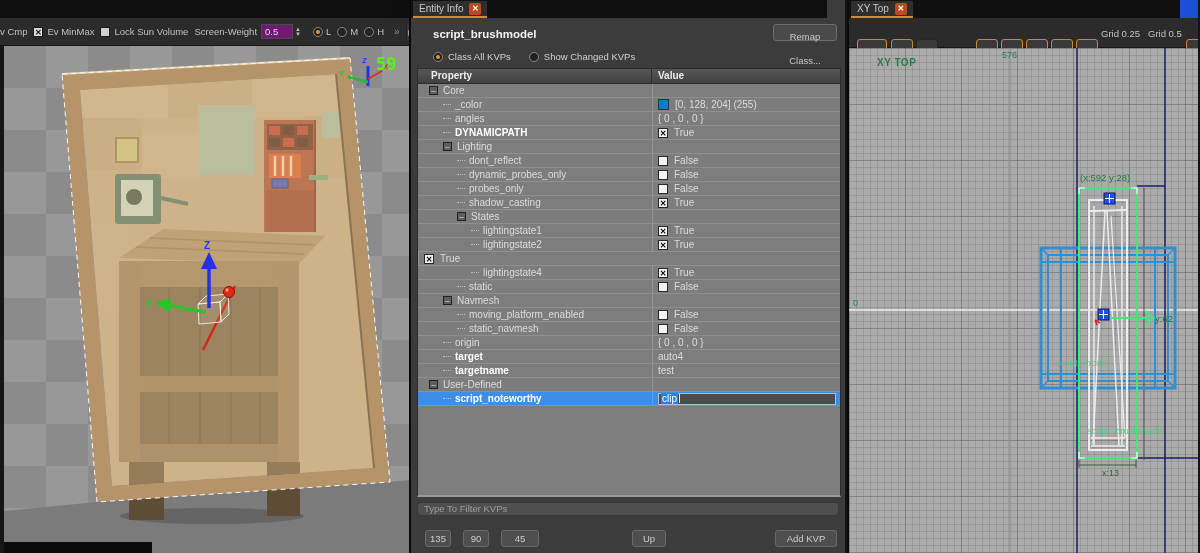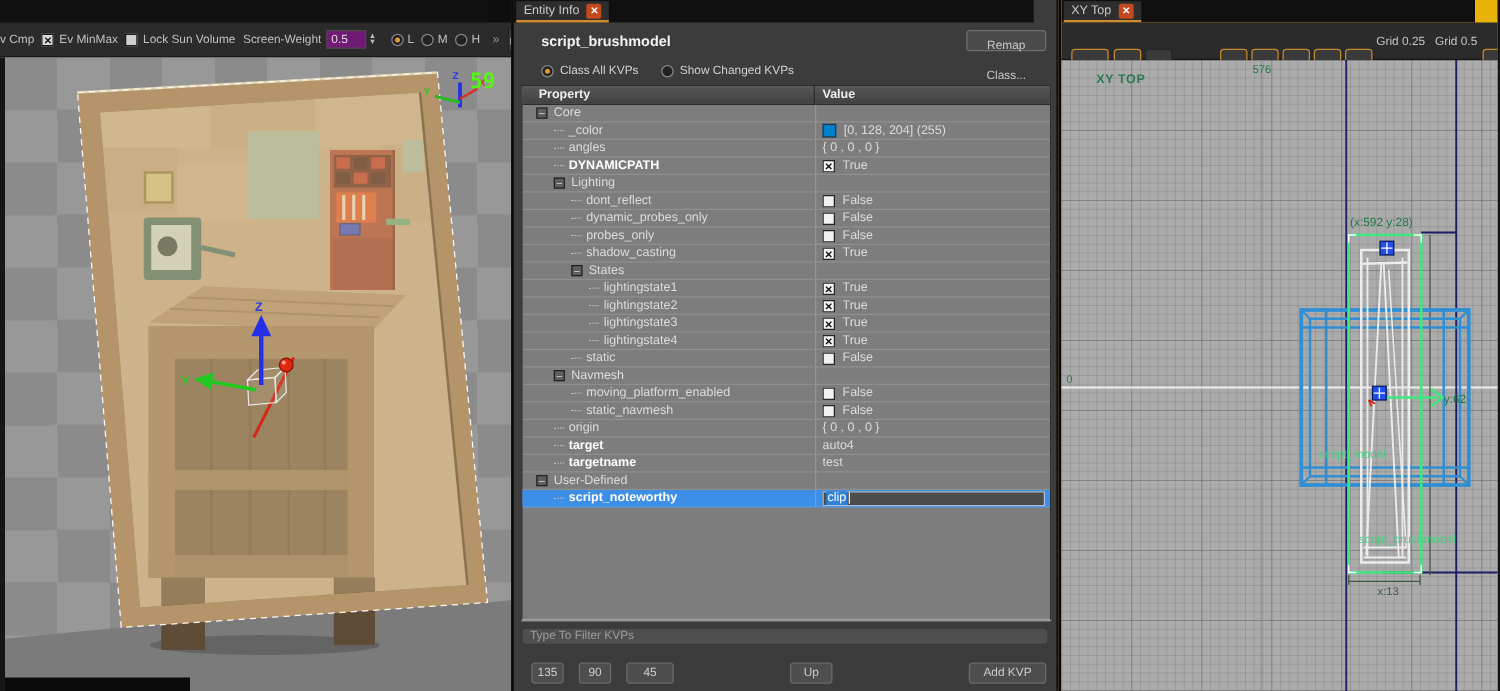--- a/index.html
+++ b/index.html
@@ -2,21 +2,21 @@
 <html><head>
 <meta charset="utf-8">
 <style>
 * { box-sizing: border-box; margin: 0; padding: 0; }
 html,body { background:#222; }
 .app { position:relative; width:1200px; height:553px; overflow:hidden;
   font-family:"Liberation Sans", sans-serif; background:#141414; color:#ccc; }
 .pane { position:absolute; top:0; height:553px; overflow:hidden; }
 #pane-left  { left:0;   width:409px; background:#0e0e0e; }
 #pane-mid   { left:411px; width:436px; background:#3c3c3c; border-left:2px solid #0a0a0a; margin-left:-2px;}
-#pane-right { left:849px; width:351px; background:#eab308; border-left:2px solid #0a0a0a; margin-left:-2px;}
+#pane-right { left:849px; width:351px; background:#1d4ed8; border-left:2px solid #0a0a0a; margin-left:-2px;}
 
 
 .tabbar { position:absolute; top:0; left:0; right:18px; height:18px; background:#101010; display:flex; align-items:flex-end; }
 .tab { display:flex; align-items:center; height:17px; background:#2e2e2e; padding:0 6px;
   font-size:10px; color:#c8c8c8; border-bottom:2px solid #d08a2e; margin-left:2px; }
 .tab .close { width:12px; height:12px; margin-left:6px; background:#c2491f; border-radius:2px;
   color:#fff; font-size:8px; line-height:12px; text-align:center; font-weight:bold; }
 
 
 #toolbar3d { position:absolute; top:18px; left:0; width:409px; height:28px; background:#2b2b2b;
@@ -391,24 +391,20 @@
             <div class="kprop lvl3">
               <span class="stub"></span>
               <span class="klabel">lightingstate2</span>
             </div>
             <div class="kval">
               <span class="cb">✕</span>
               <span>True</span>
             </div>
           </div>
           <div class="krow">
-            <div class="kprop lvl3">
-              <span class="stub"></span>
-              <span class="klabel">lightingstate3</span>
-            </div>
             <div class="kval">
               <span class="cb">✕</span>
               <span>True</span>
             </div>
           </div>
           <div class="krow">
             <div class="kprop lvl3">
               <span class="stub"></span>
               <span class="klabel">lightingstate4</span>
             </div>

